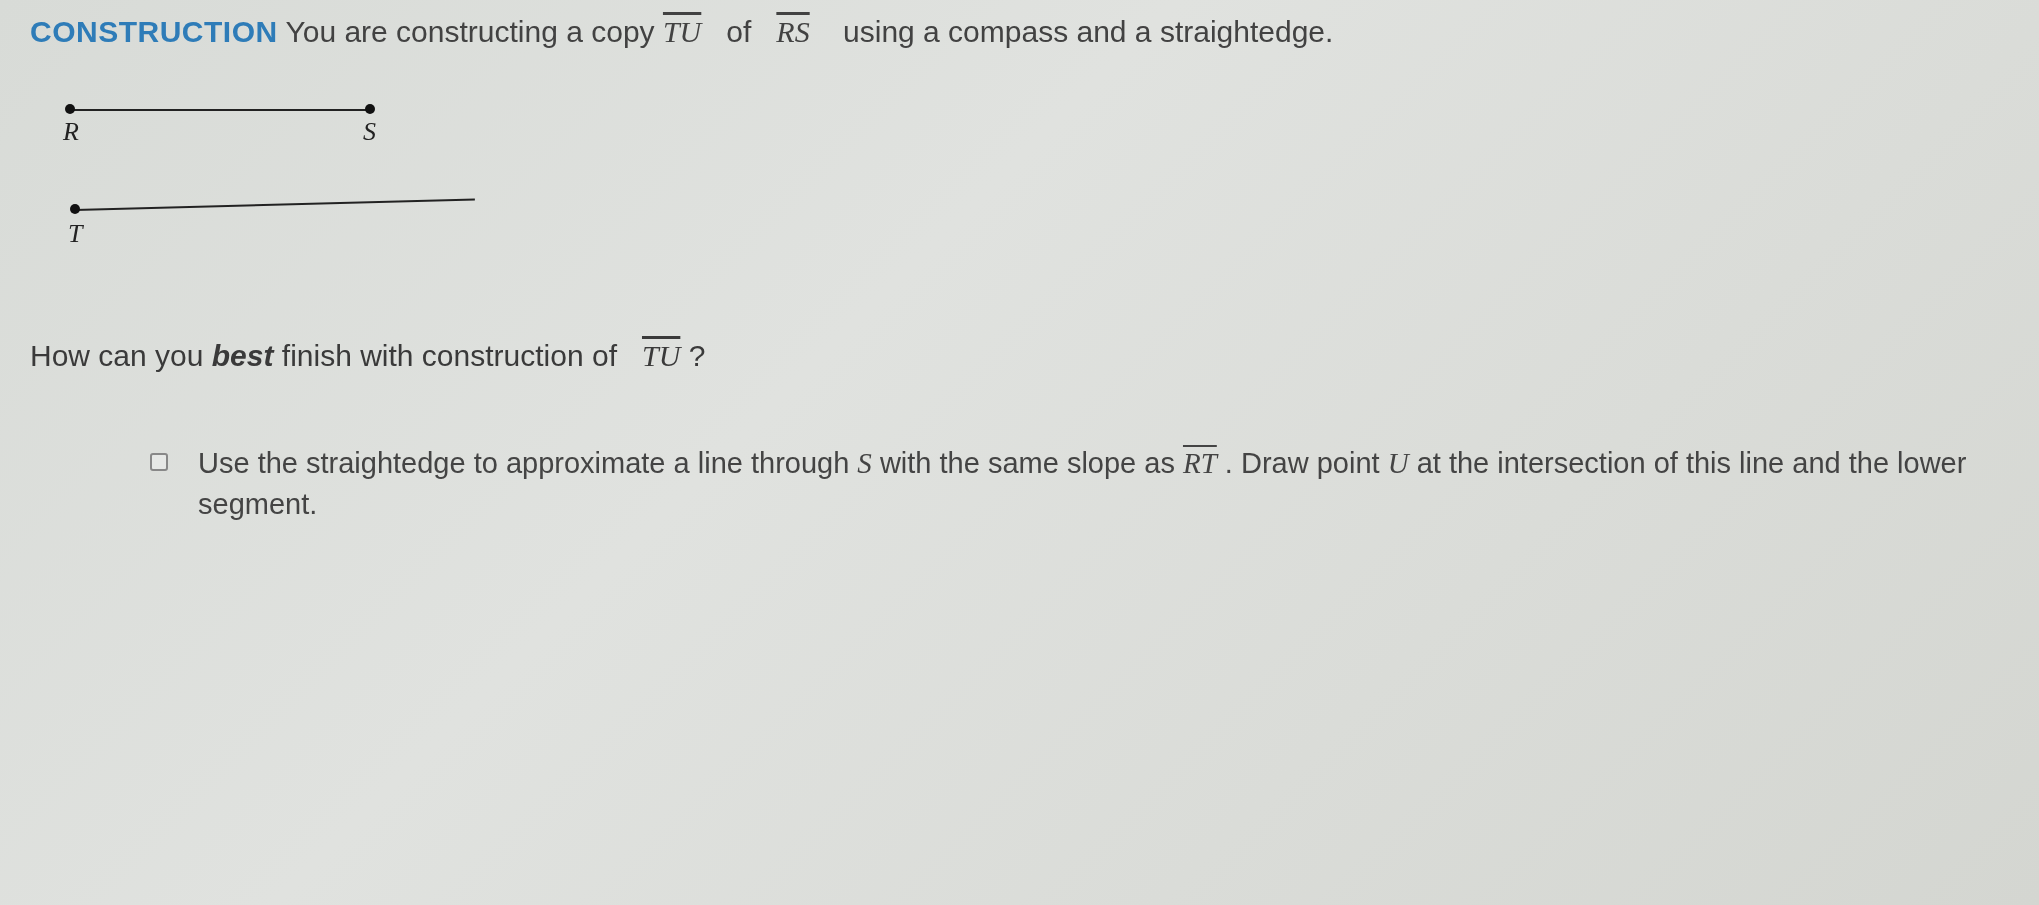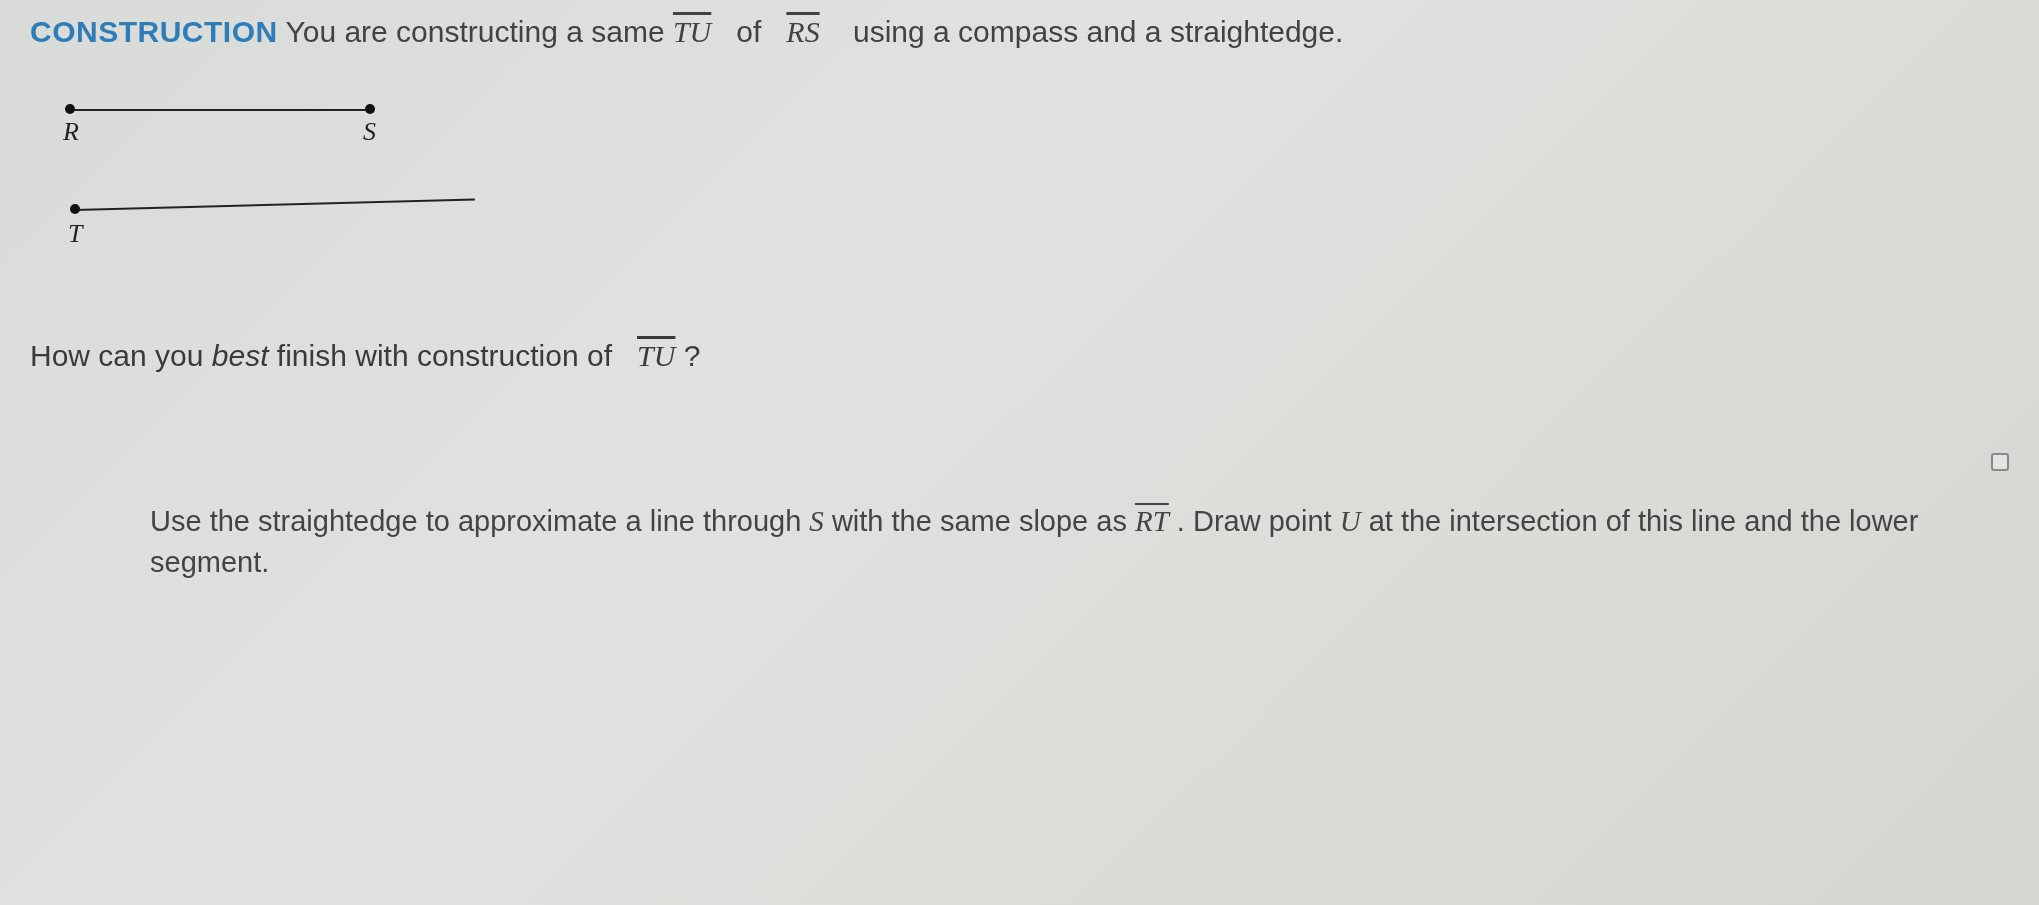--- a/index.html
+++ b/index.html
@@ -57,51 +57,50 @@
     font-family: 'Times New Roman', serif;
     font-style: italic;
     font-size: 26px;
     color: #222;
   }
   .question-line {
     font-size: 30px;
     color: #3a3a3a;
     margin-bottom: 70px;
   }
-  .best { font-style: italic; }
+  .best { font-style: italic; font-weight: bold; }
   .options {
     padding-left: 120px;
   }
   .option-row {
     display: flex;
-    align-items: flex-end;
+    align-items: flex-start;
     gap: 30px;
     margin-bottom: 52px;
     font-size: 29px;
     color: #444;
     line-height: 1.4;
-    flex-direction: column;
   }
   .checkbox {
     width: 18px;
     height: 18px;
     border: 2px solid #888;
     border-radius: 3px;
     flex-shrink: 0;
     margin-top: 10px;
     background: rgba(255,255,255,0.3);
   }
   .opt-text { flex: 1; }
 </style>
 </head>
 <body>
 
 <div class="header-line">
   <span class="construction-label">CONSTRUCTION</span>
-  <span>You are constructing a same</span>
+  <span>You are constructing a copy</span>
   <span class="overline">TU</span>
   &nbsp;
   <span>of</span>
   &nbsp;
   <span class="overline">RS</span>
   &nbsp;&nbsp;
   <span>using a compass and a straightedge.</span>
 </div>
 
 <div class="diagram">

